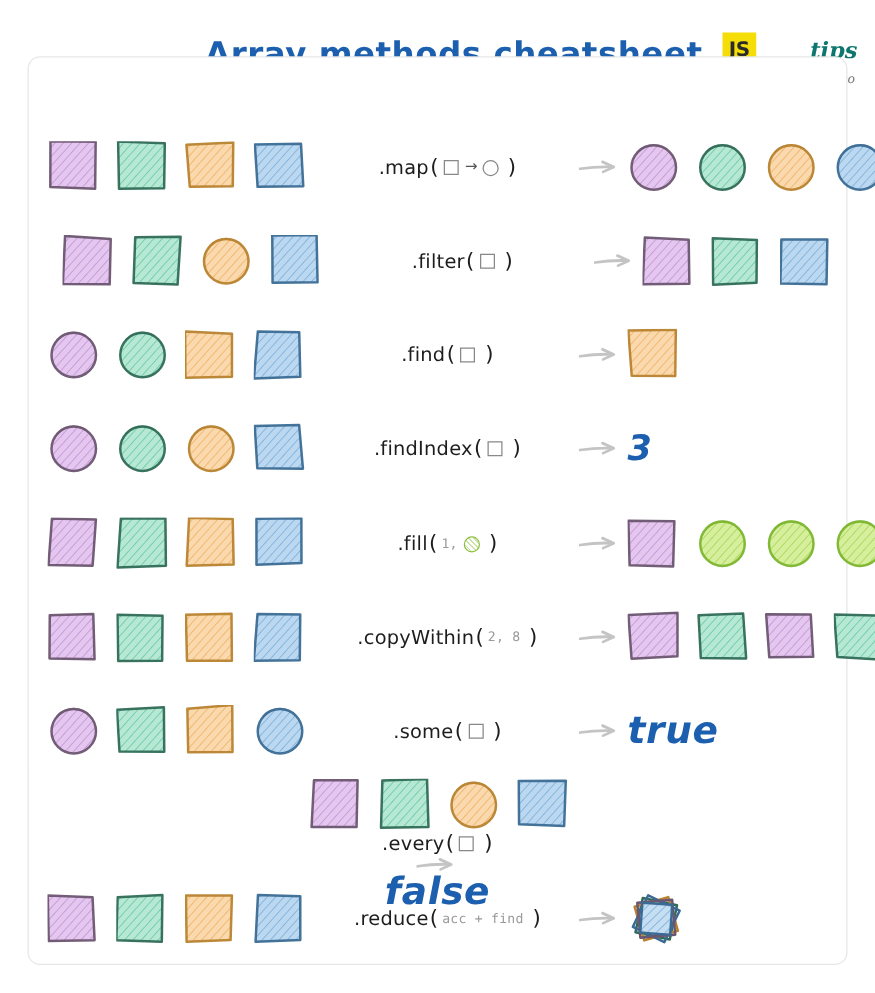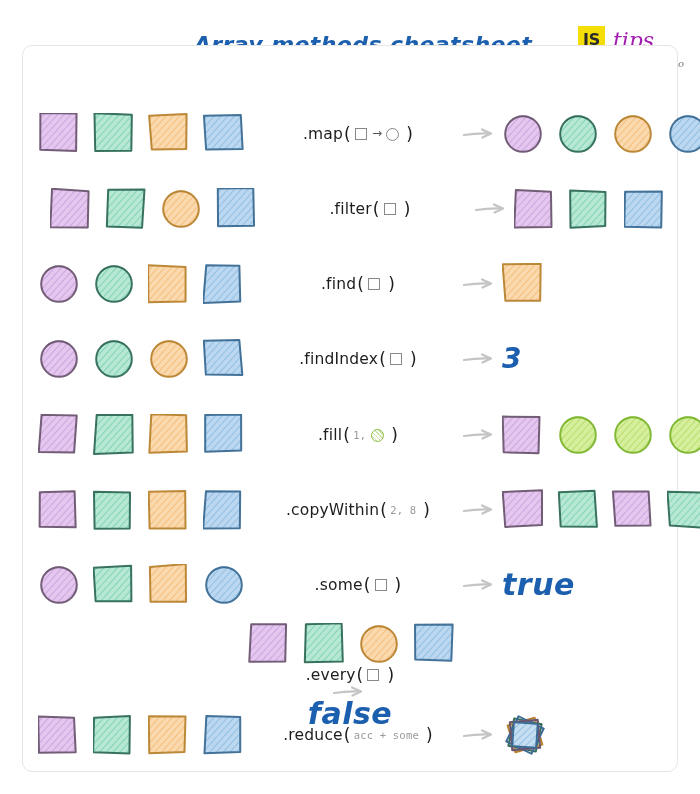--- a/index.html
+++ b/index.html
@@ -28,57 +28,56 @@
   .hdr-rule {
     height: 1px;
     background: #d8d8d8;
     flex: 0 0 auto;
   }
   .hdr-rule.left  { width: 72px; margin-right: 14px; margin-top: 4px; }
   .hdr-rule.right { width: 46px; margin-left: 14px;  margin-top: 4px; }
 
   .page-title {
     font-family: "DejaVu Sans", sans-serif;
-    font-size: 22px;
+    font-size: 26px;
     font-weight: bold;
-    font-style: italic;
     letter-spacing: 0.4px;
     color: #1b5fae;
     white-space: nowrap;
   }
 
   .brand {
     position: absolute;
     right: 14px;
     top: 26px;
     width: 108px;
     text-align: right;
   }
   .brand-row {
     display: flex;
     align-items: center;
-    justify-content: flex-start;
-    gap: 8px;
+    justify-content: space-between;
+    gap: 19px;
   }
   .brand-js {
     background: #f5dd08;
     color: #2b2b2b;
     font-family: "DejaVu Sans", sans-serif;
     font-weight: bold;
     font-size: 16px;
     line-height: 1;
     padding: 6px 5px 7px 5px;
     letter-spacing: -0.3px;
   }
   .brand-tips {
     font-family: "DejaVu Serif", serif;
     font-style: italic;
-    font-weight: normal;
-    font-size: 22px;
-    color: #a21caf;
+    font-weight: bold;
+    font-size: 18px;
+    color: #0f766e;
     line-height: 1;
   }
   .brand-handle {
     font-family: "DejaVu Serif", serif;
     font-style: italic;
     font-size: 10px;
     color: #7a7a7a;
     margin-top: 3px;
     margin-right: 2px;
   }
@@ -1061,21 +1060,21 @@
             <path d="M3.3664625694655115,2.0566104944964536 L37.213858969305875,3.0234976376232225 L37.2320880410407,38.04399328857835 L1.4635772985493531,39.348328285181196 Z" fill="#bcd8f0" stroke="none"></path>
             <path d="M3.3664625694655115,2.0566104944964536 L37.213858969305875,3.0234976376232225 L37.2320880410407,38.04399328857835 L1.4635772985493531,39.348328285181196 Z" fill="url(#h51)" stroke="none"></path>
             <path d="M3.3664625694655115,2.0566104944964536 L37.213858969305875,3.0234976376232225 L37.2320880410407,38.04399328857835 L1.4635772985493531,39.348328285181196 Z" fill="none" stroke="#3b6b94" stroke-width="2" stroke-linejoin="round" stroke-linecap="round" opacity="0.95"></path>
           </svg>
         </span>
       </div>
       <div class="col-method">
         <span class="sig">
           <span>.reduce</span>
           <span class="paren">(</span>
-          <span class="arg">acc + some</span>
+          <span class="arg">acc + find</span>
           <span class="gap"></span>
           <span class="paren">)</span>
         </span>
       </div>
       <div class="col-arrow">
         <span class="arrow">
           <svg width="34" height="14" viewBox="0 0 34 14">
             <path d="M1 8 Q 14 6 27 6.5" fill="none" stroke="#c4c4c4" stroke-width="2.2" stroke-linecap="round"></path>
             <path d="M19 2.5 L28 6.6 L19.5 10.5" fill="none" stroke="#c4c4c4" stroke-width="2.2" stroke-linecap="round" stroke-linejoin="round"></path>
           </svg>

